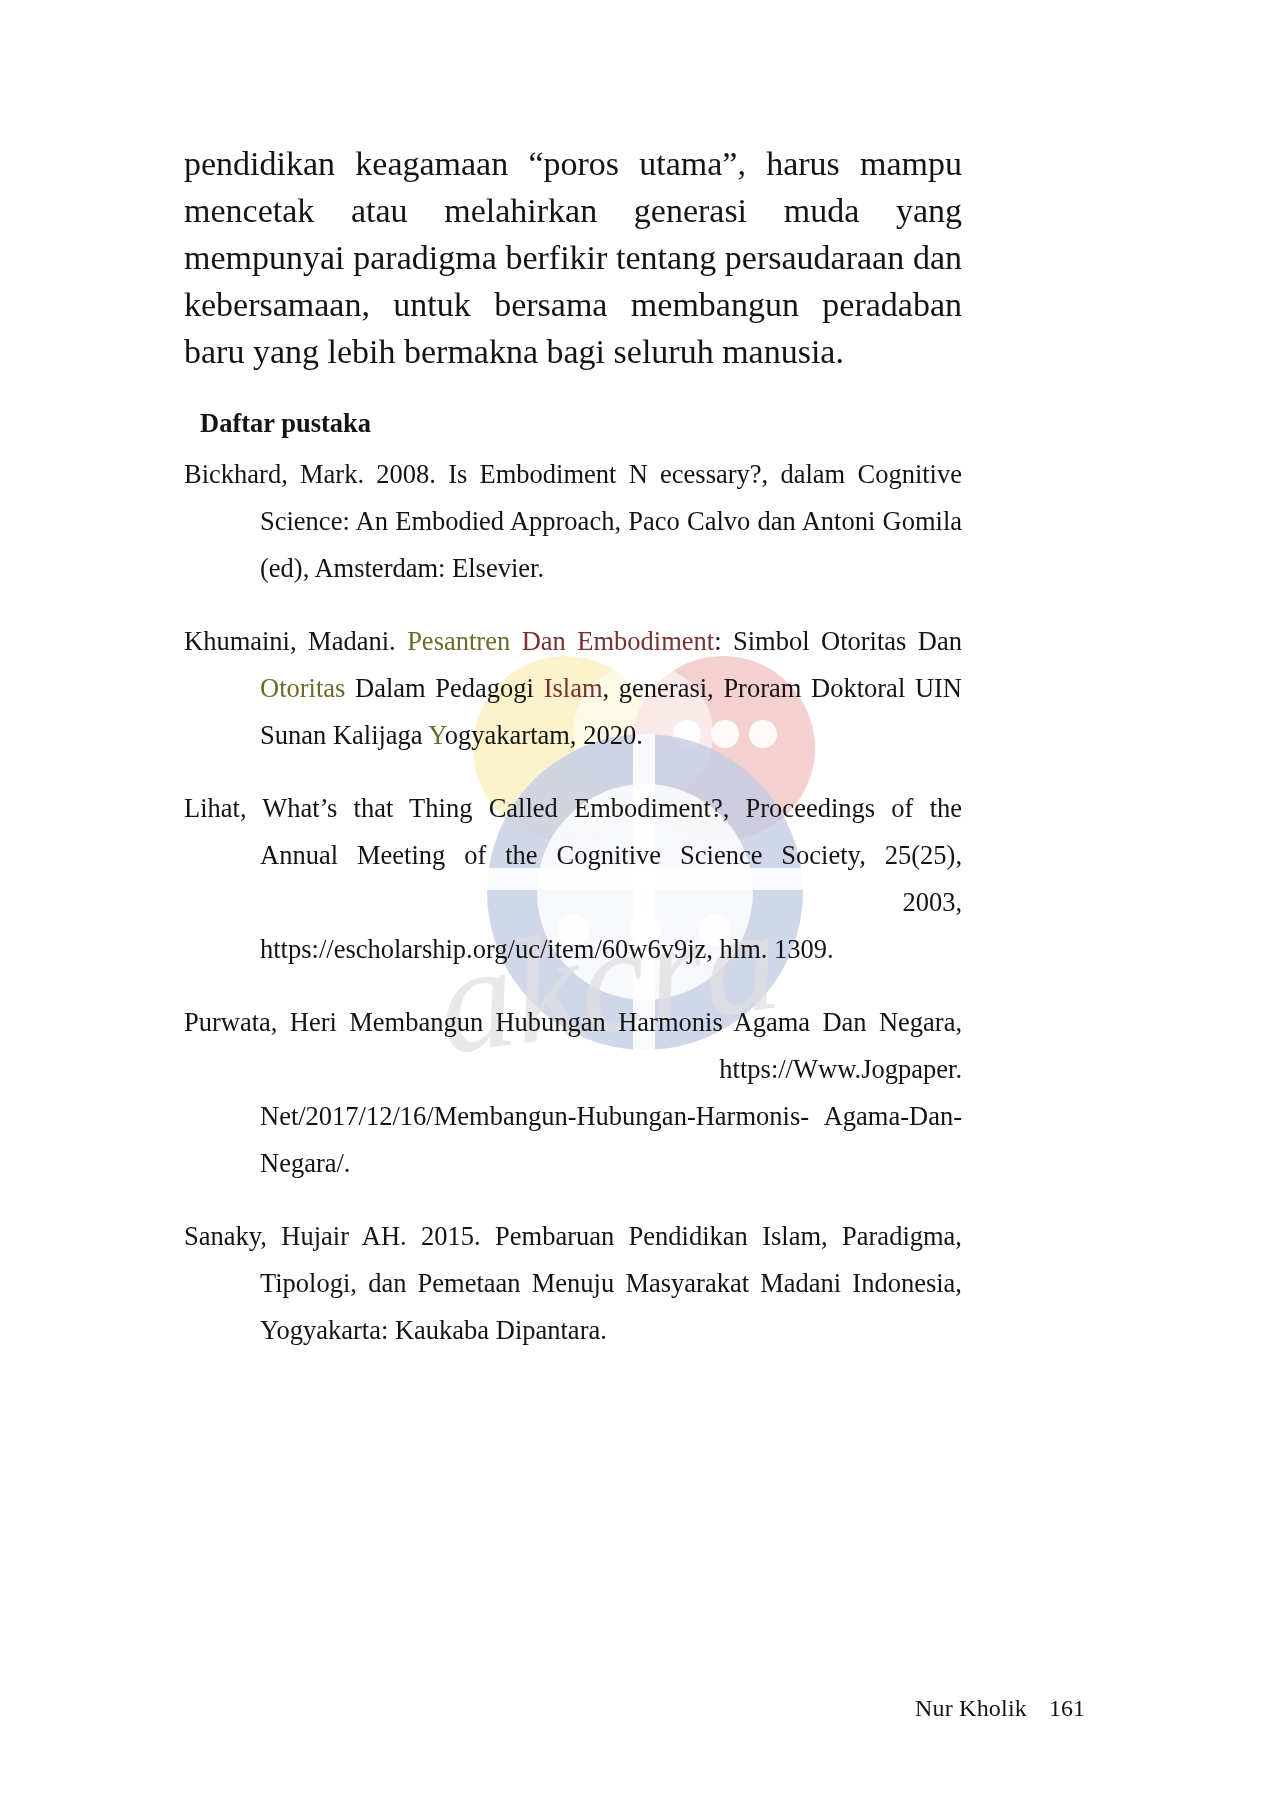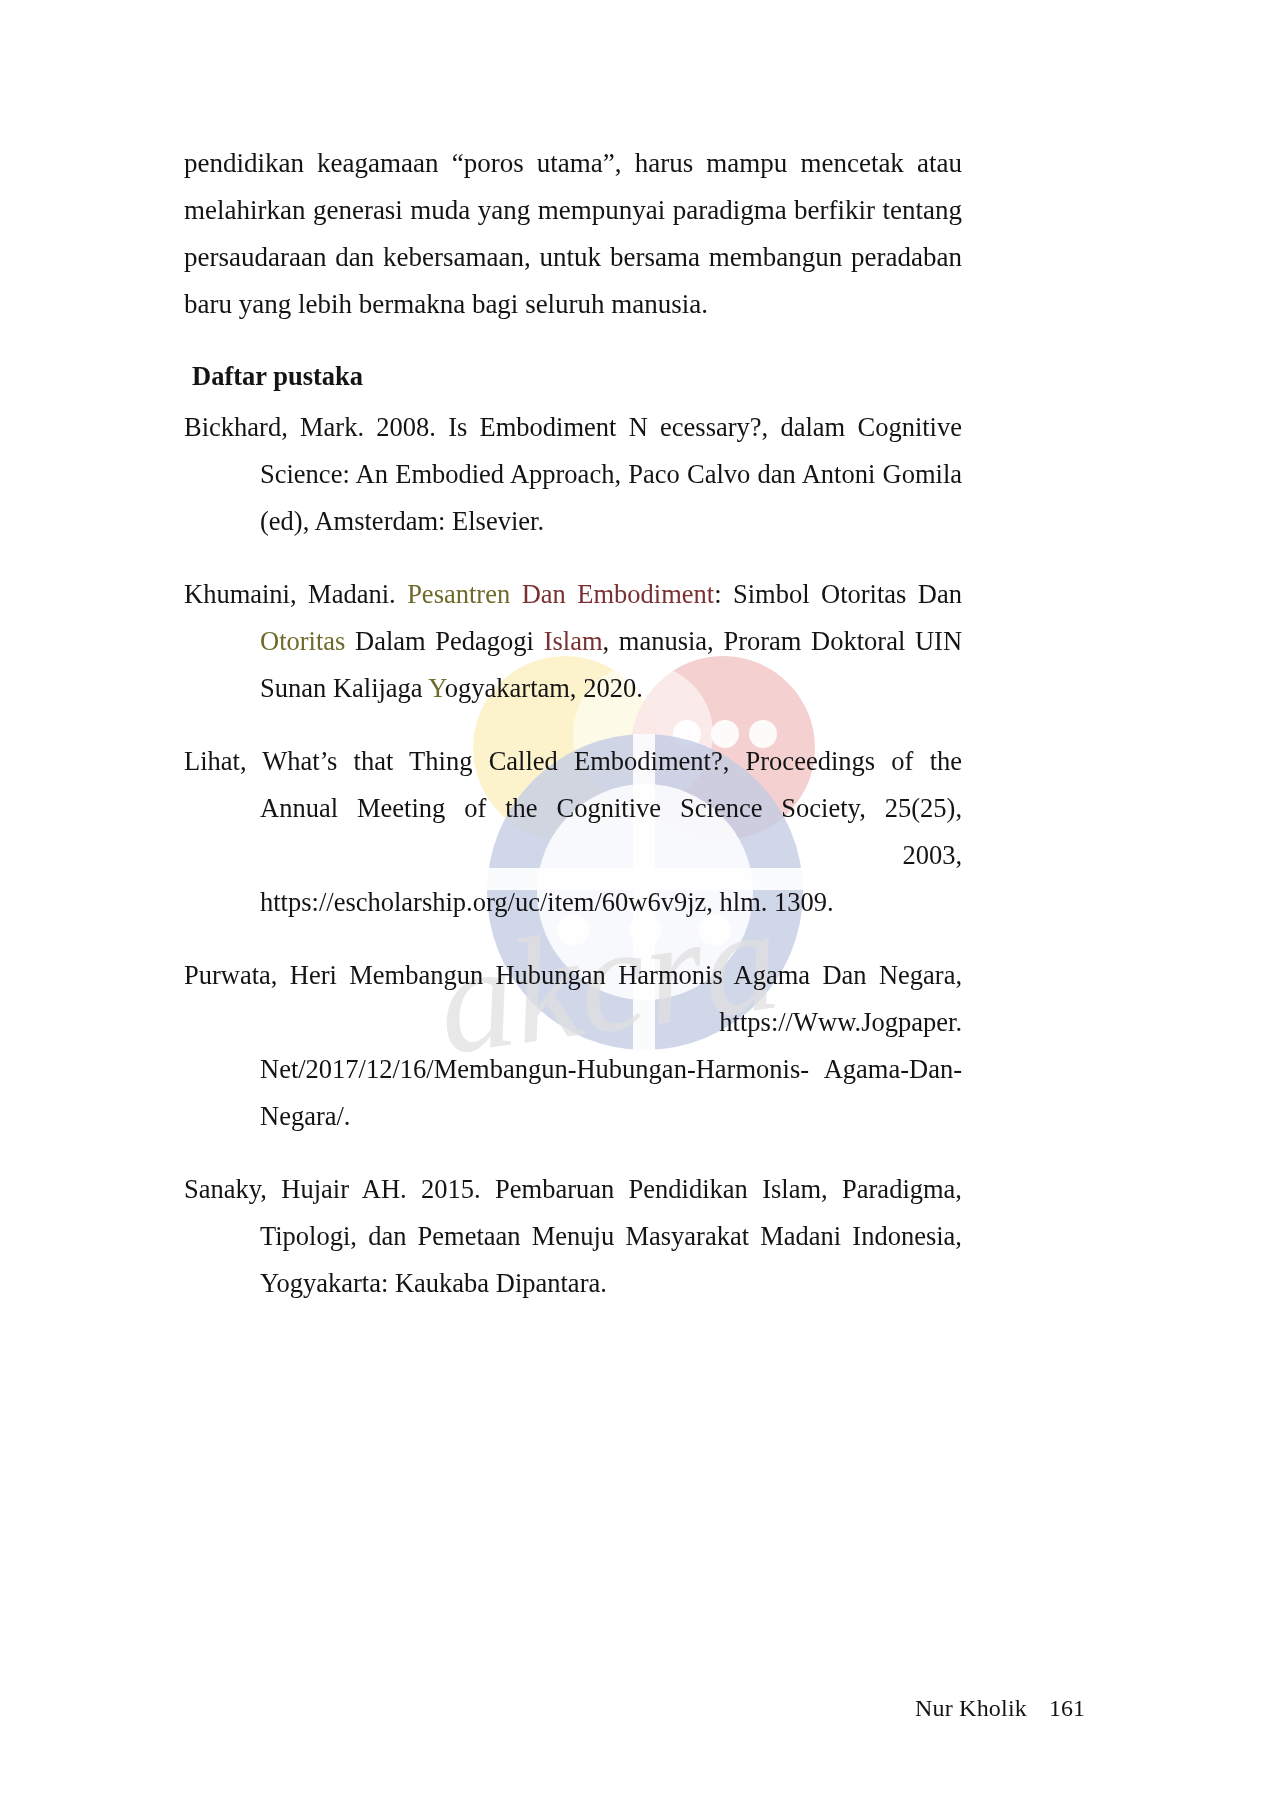--- a/index.html
+++ b/index.html
@@ -33,28 +33,28 @@
   .page {
     position: absolute;
     left: 184px;
     top: 140px;
     width: 778px;
     z-index: 2;
   }
 
   p.body-par {
     margin: 0 0 26px 0;
-    font-size: 27px;
+    font-size: 34px;
     line-height: 47px;
     text-align: justify;
     text-justify: inter-word;
   }
 
   .section-title {
-    margin: 22px 0 6px 8px;
+    margin: 22px 0 6px 16px;
     font-size: 26.5px;
     line-height: 44px;
     font-weight: bold;
   }
 
   .ref {
     margin: 0 0 26px 0;
     font-size: 26.5px;
     line-height: 47px;
     text-align: justify;
@@ -118,21 +118,21 @@
   <div class="section-title">Daftar pustaka</div>
 
   <p class="ref">
     <span>Bickhard, Mark. 2008. Is Embodiment N ecessary?, dalam</span>
     <span>Cognitive Science: An Embodied Approach, Paco Calvo</span>
     <span>dan Antoni Gomila (ed), Amsterdam: Elsevier.</span>
   </p>
 
   <p class="ref">
     <span>Khumaini, Madani. </span><span class="hl-y">Pesantren</span><span> </span><span class="hl-r">Dan</span><span> </span><span class="hl-r">Embodiment</span><span>: Simbol</span>
-    <span>Otoritas Dan </span><span class="hl-y">Otoritas</span><span> Dalam Pedagogi </span><span class="hl-r">Islam</span><span>, manusia,</span>
+    <span>Otoritas Dan </span><span class="hl-y">Otoritas</span><span> Dalam Pedagogi </span><span class="hl-r">Islam</span><span>, generasi,</span>
     <span>Proram Doktoral UIN Sunan Kalijaga </span><span class="hl-y">Y</span><span>ogyakartam,</span>
     <span>2020.</span>
   </p>
 
   <p class="ref">
     <span>Lihat, What’s that Thing Called Embodiment?, Proceedings of</span>
     <span>the Annual Meeting of the Cognitive Science Society,</span>
     <span>25(25),</span>
     <span style="display:inline-block;width:330px"></span>
     <span>2003,</span>

